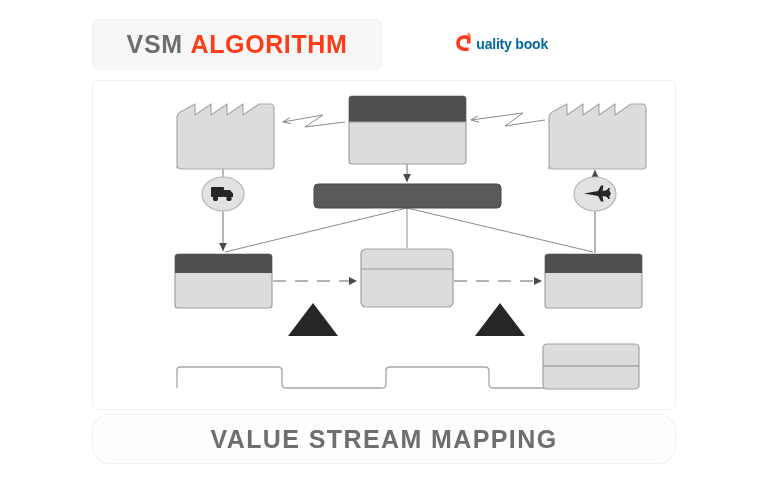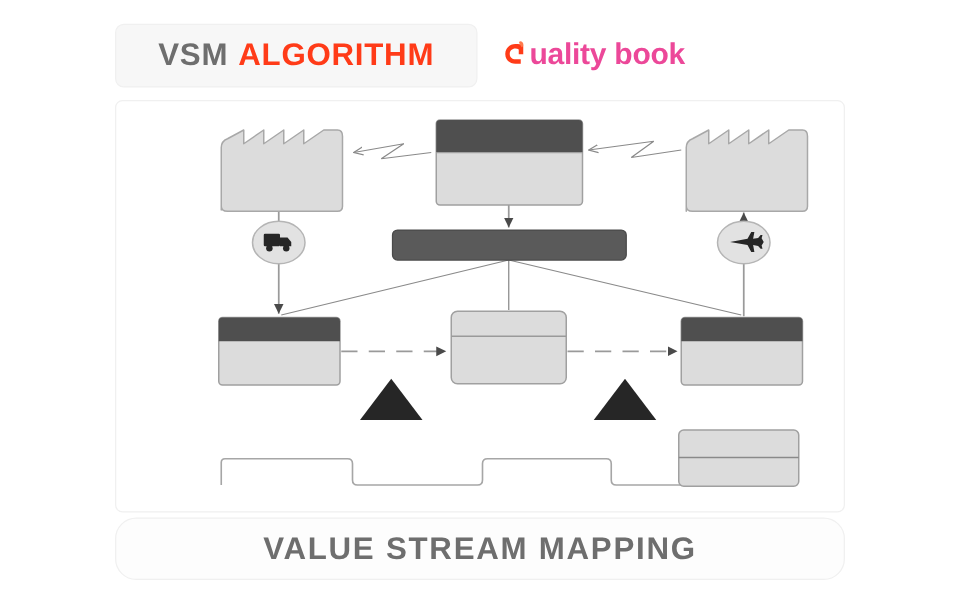--- a/index.html
+++ b/index.html
@@ -26,21 +26,21 @@
   .t-vsm{color:#6e6e6e;}
   .t-alg{color:#ff3b18;margin-left:8px;}
 
   
   .logo{
     position:absolute;right:92px;top:30px;height:28px;
     display:flex;align-items:center;
   }
   .logo-mark{width:22px;height:24px;margin-right:1px;flex:0 0 auto;}
   .logo-text{
-    font-size:24px;font-weight:bold;color:#ec4899;letter-spacing:-.2px;
+    font-size:14px;font-weight:bold;color:#0369a1;letter-spacing:-.2px;
     line-height:24px;
   }
 
   
   .panel{
     position:absolute;left:92px;top:80px;width:584px;height:330px;
     background:#ffffff;border:1px solid #f0f0f0;border-radius:6px;
     box-sizing:border-box;overflow:hidden;
   }
   .panel svg{position:absolute;left:0;top:0;}

